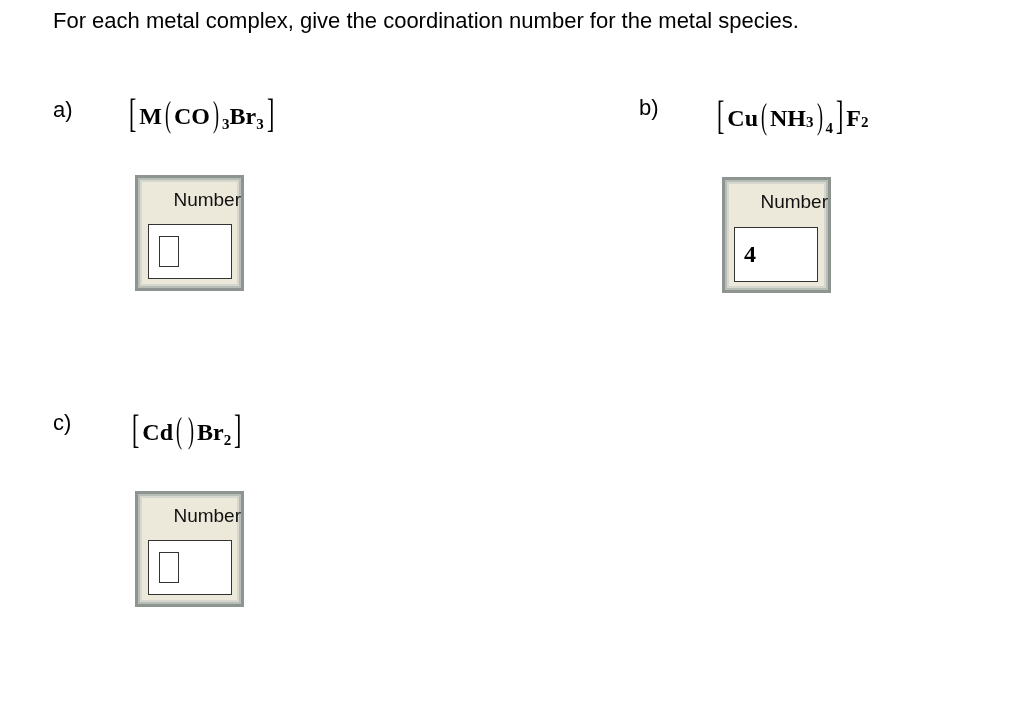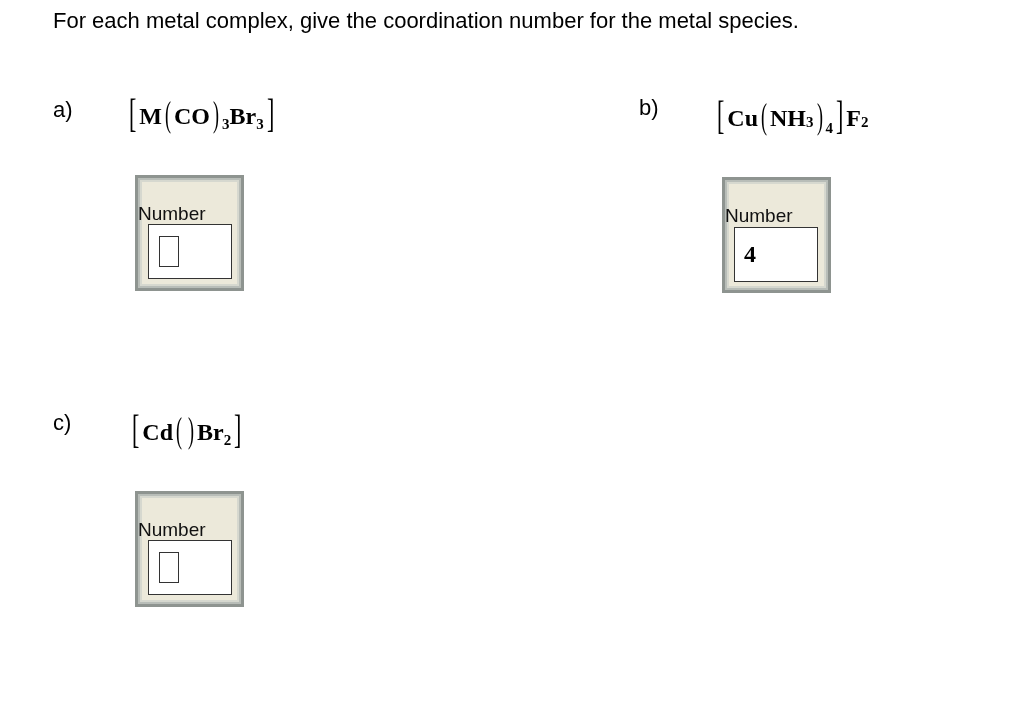--- a/index.html
+++ b/index.html
@@ -70,22 +70,22 @@
       border-top: 3px solid #8e9490;
       border-left: 3px solid #8e9490;
       border-right: 3px solid #8e9490;
       border-bottom: 3px solid #8e9490;
       box-shadow: inset 2px 2px 0 #b8bdb8, inset -2px -2px 0 #b8bdb8, inset 4px 4px 0 #d6d8cf, inset -4px -4px 0 #d6d8cf;
     }
     .frame-label {
       position: absolute;
       left: 0;
       right: 0;
-      top: 25px;
-      text-align: left;
+      top: 11px;
+      text-align: right;
       font-size: 19px;
       font-family: "Liberation Sans", sans-serif;
       color: #111;
     }
     .answer-input {
       position: absolute;
       left: 10px;
       top: 46px;
       width: 84px;
       height: 55px;

